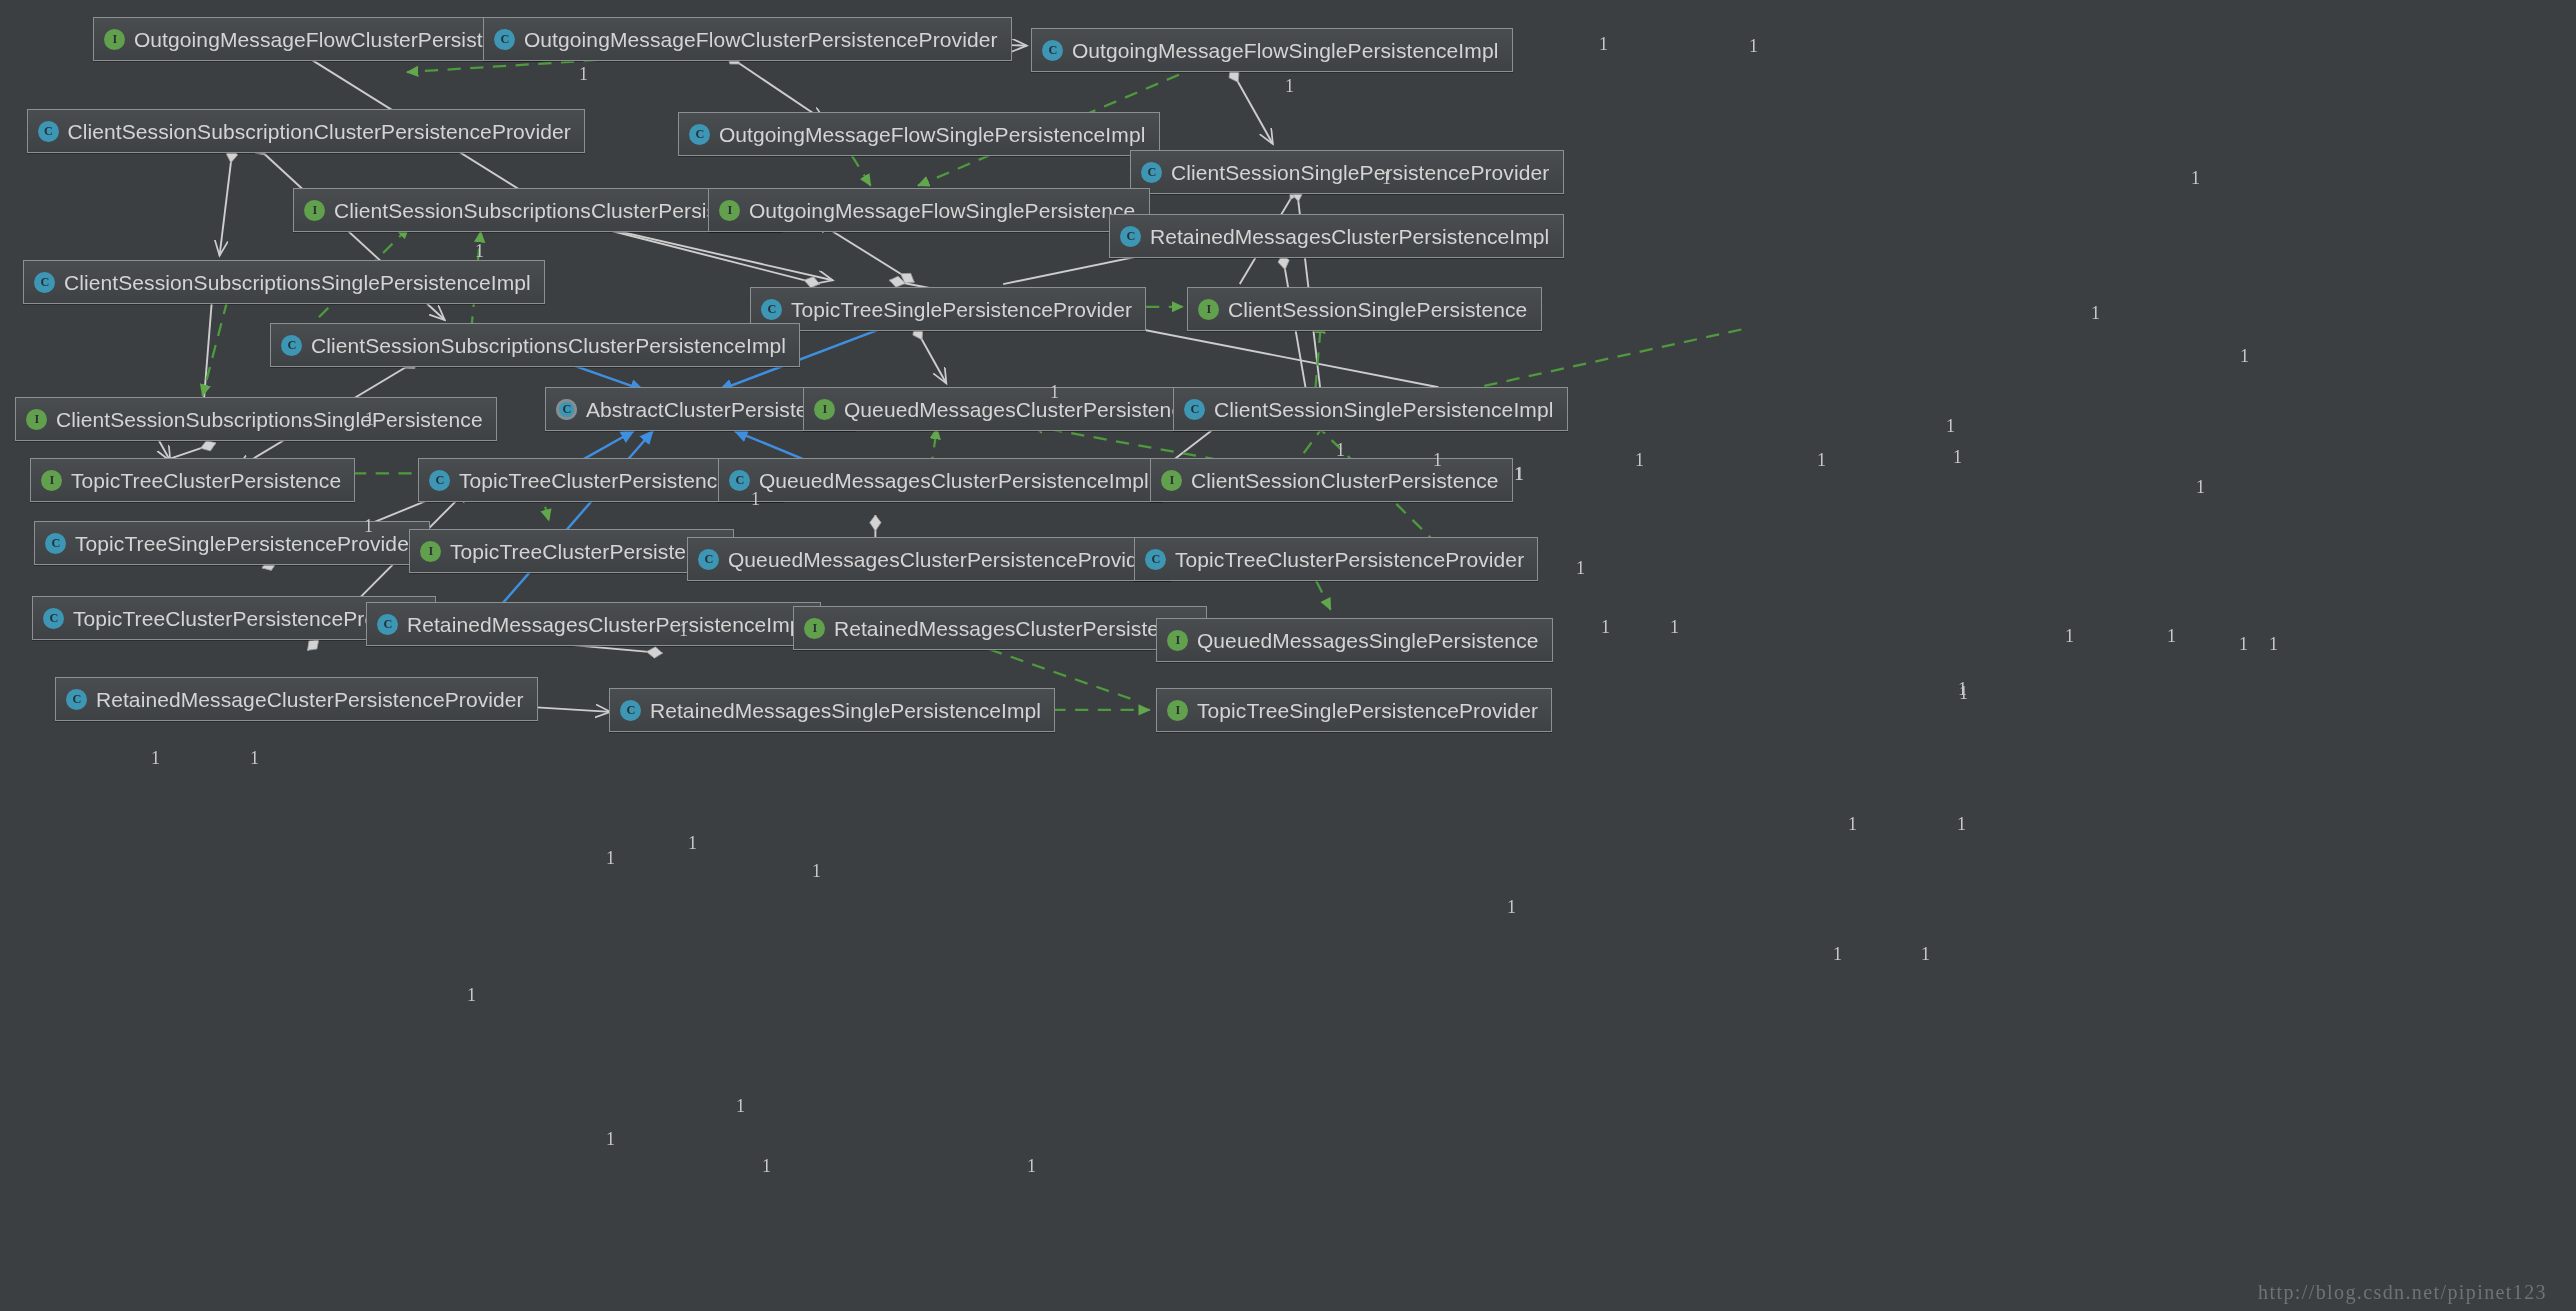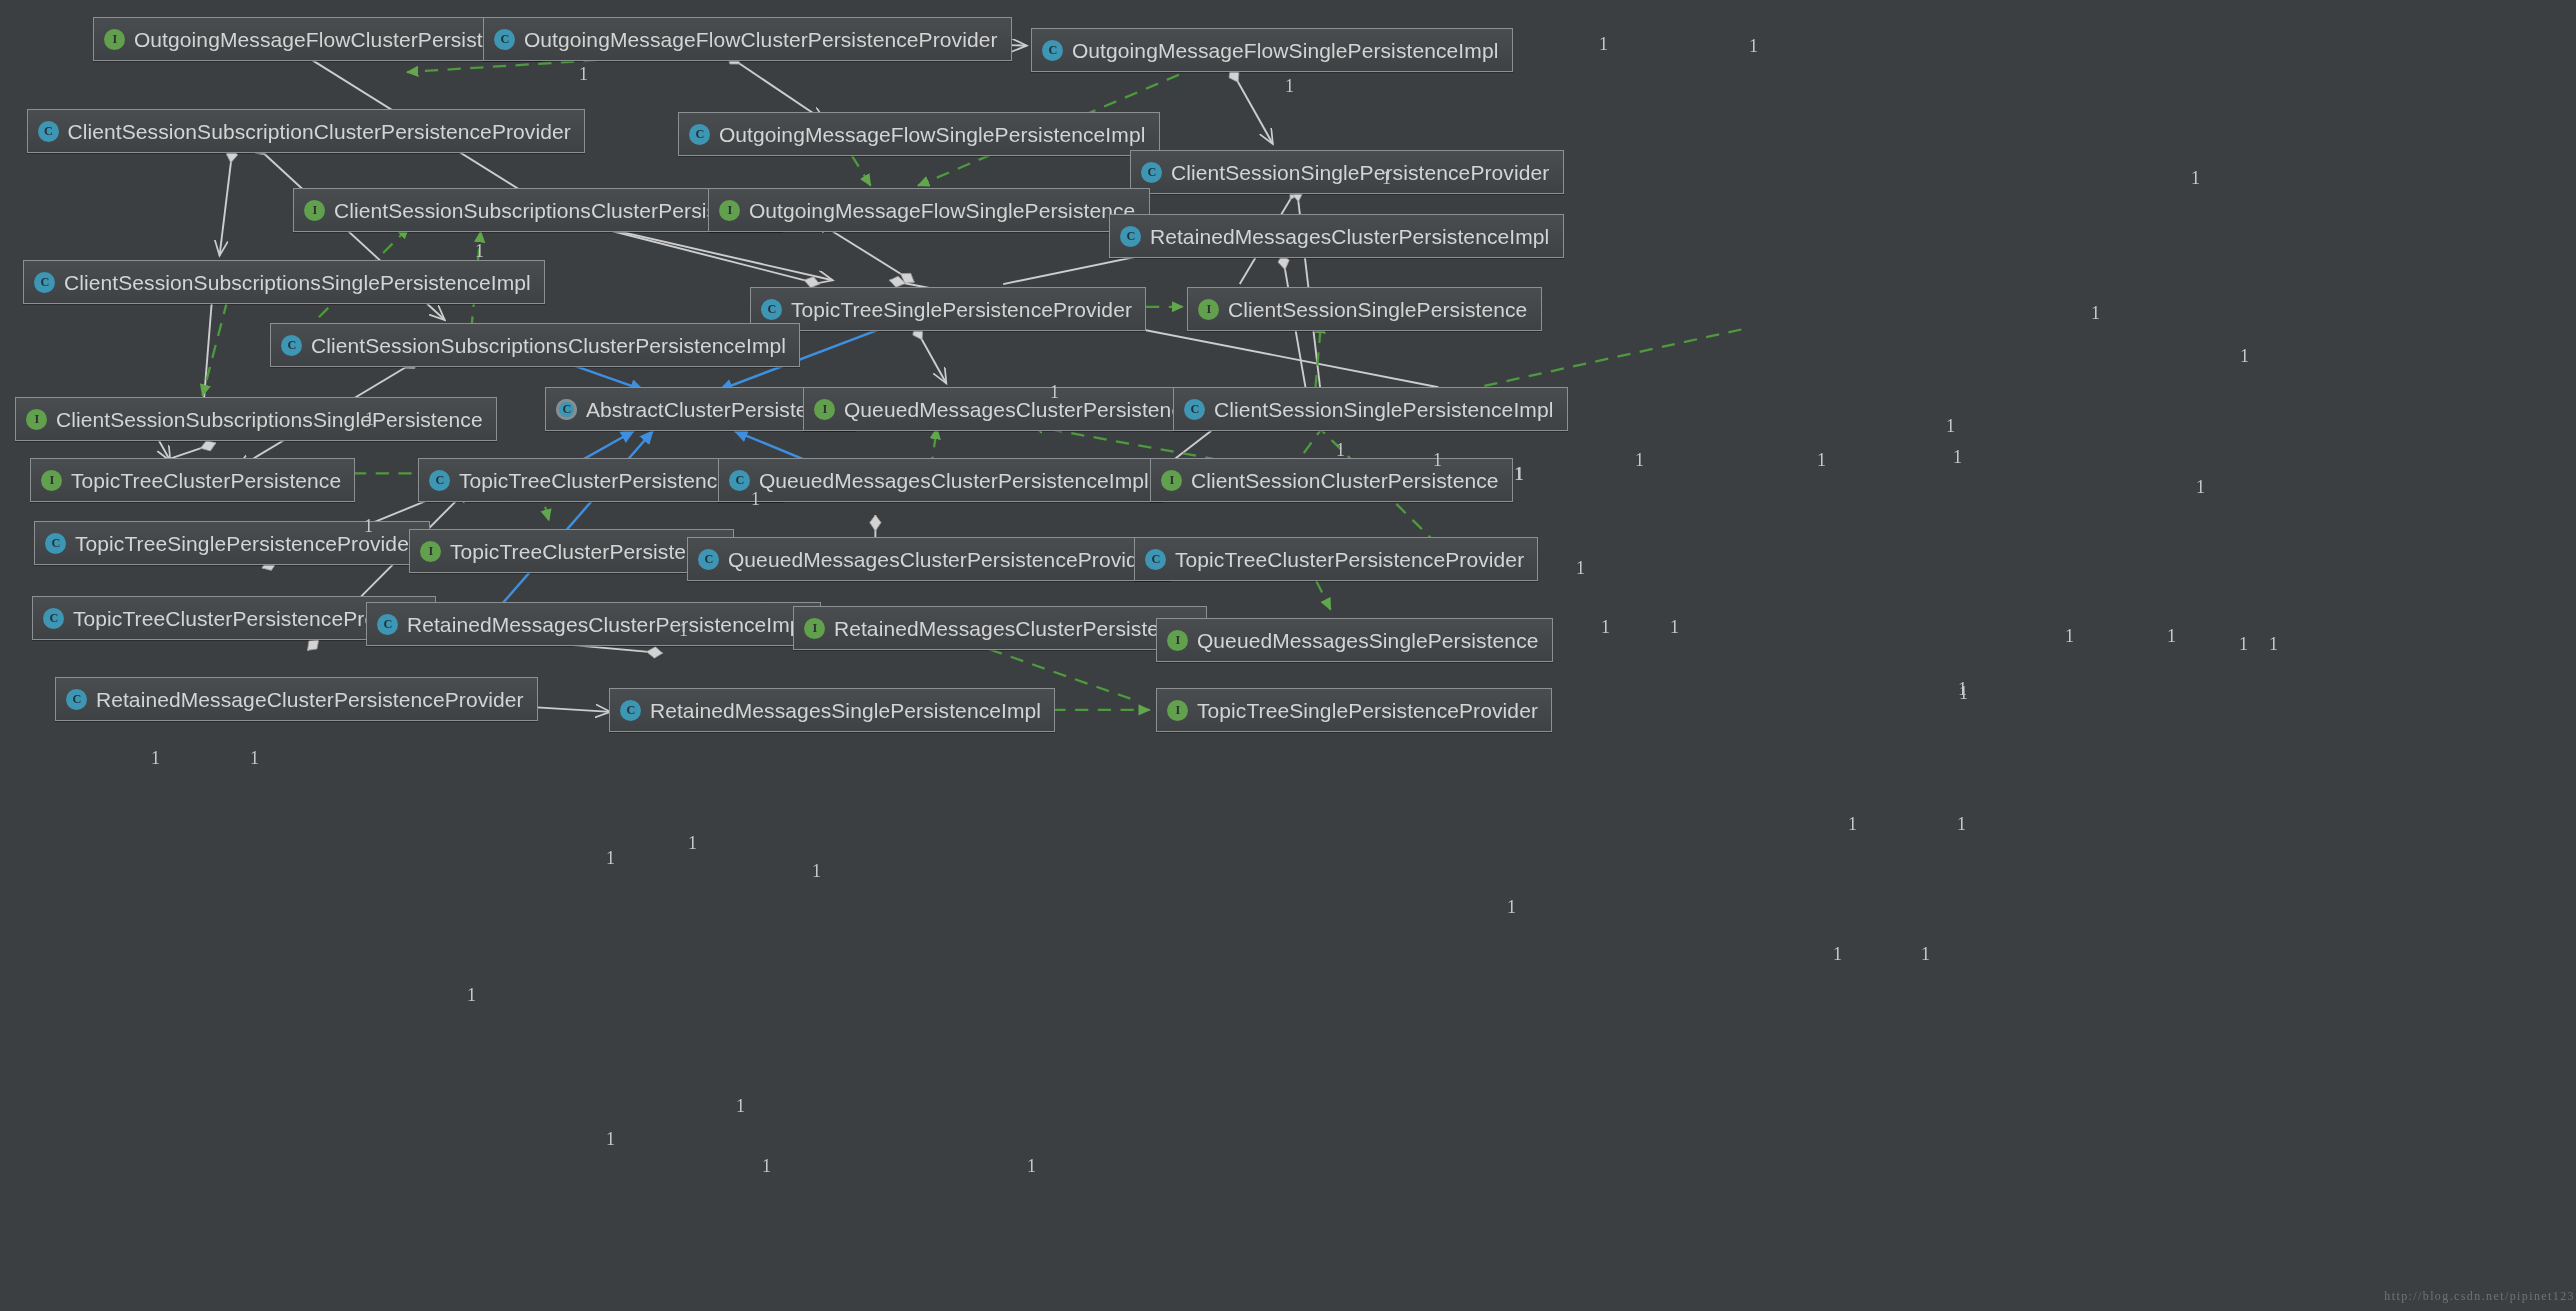--- a/index.html
+++ b/index.html
@@ -70,23 +70,23 @@
   .mult {
     position: absolute;
     font-size: 18px;
     color: #c8c8c8;
     font-family: "Liberation Serif", serif;
     z-index: 6;
     pointer-events: none;
   }
   #watermark {
     position: absolute;
-    right: 1px;
+    right: 29px;
     bottom: 7.6px;
-    font-size: 12px;
+    font-size: 20px;
     color: #6f7376;
     font-family: "Liberation Serif", serif;
     letter-spacing: 1.4px;
     z-index: 8;
   }
 </style>
 </head>
 <body>
 
 <div id="canvas">

